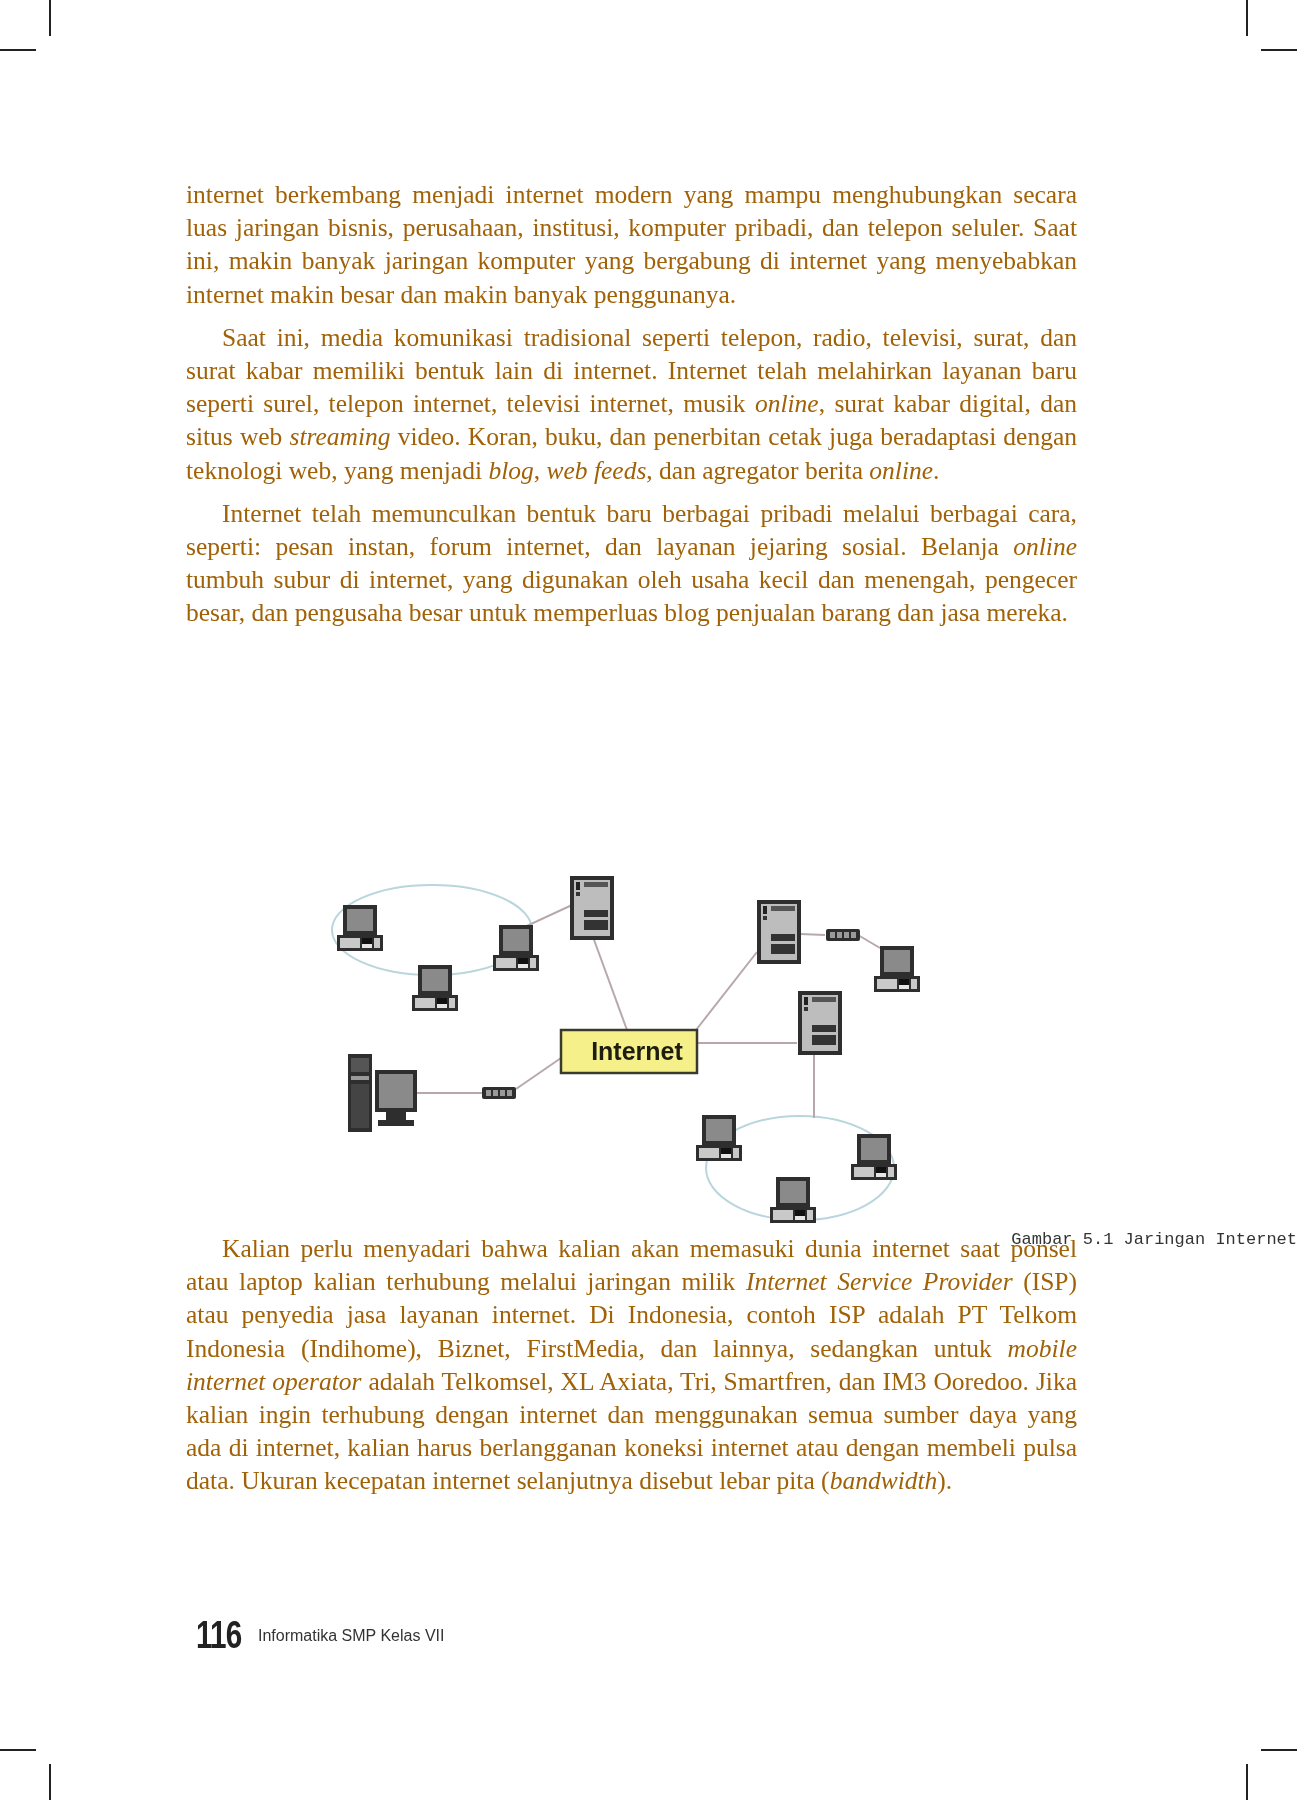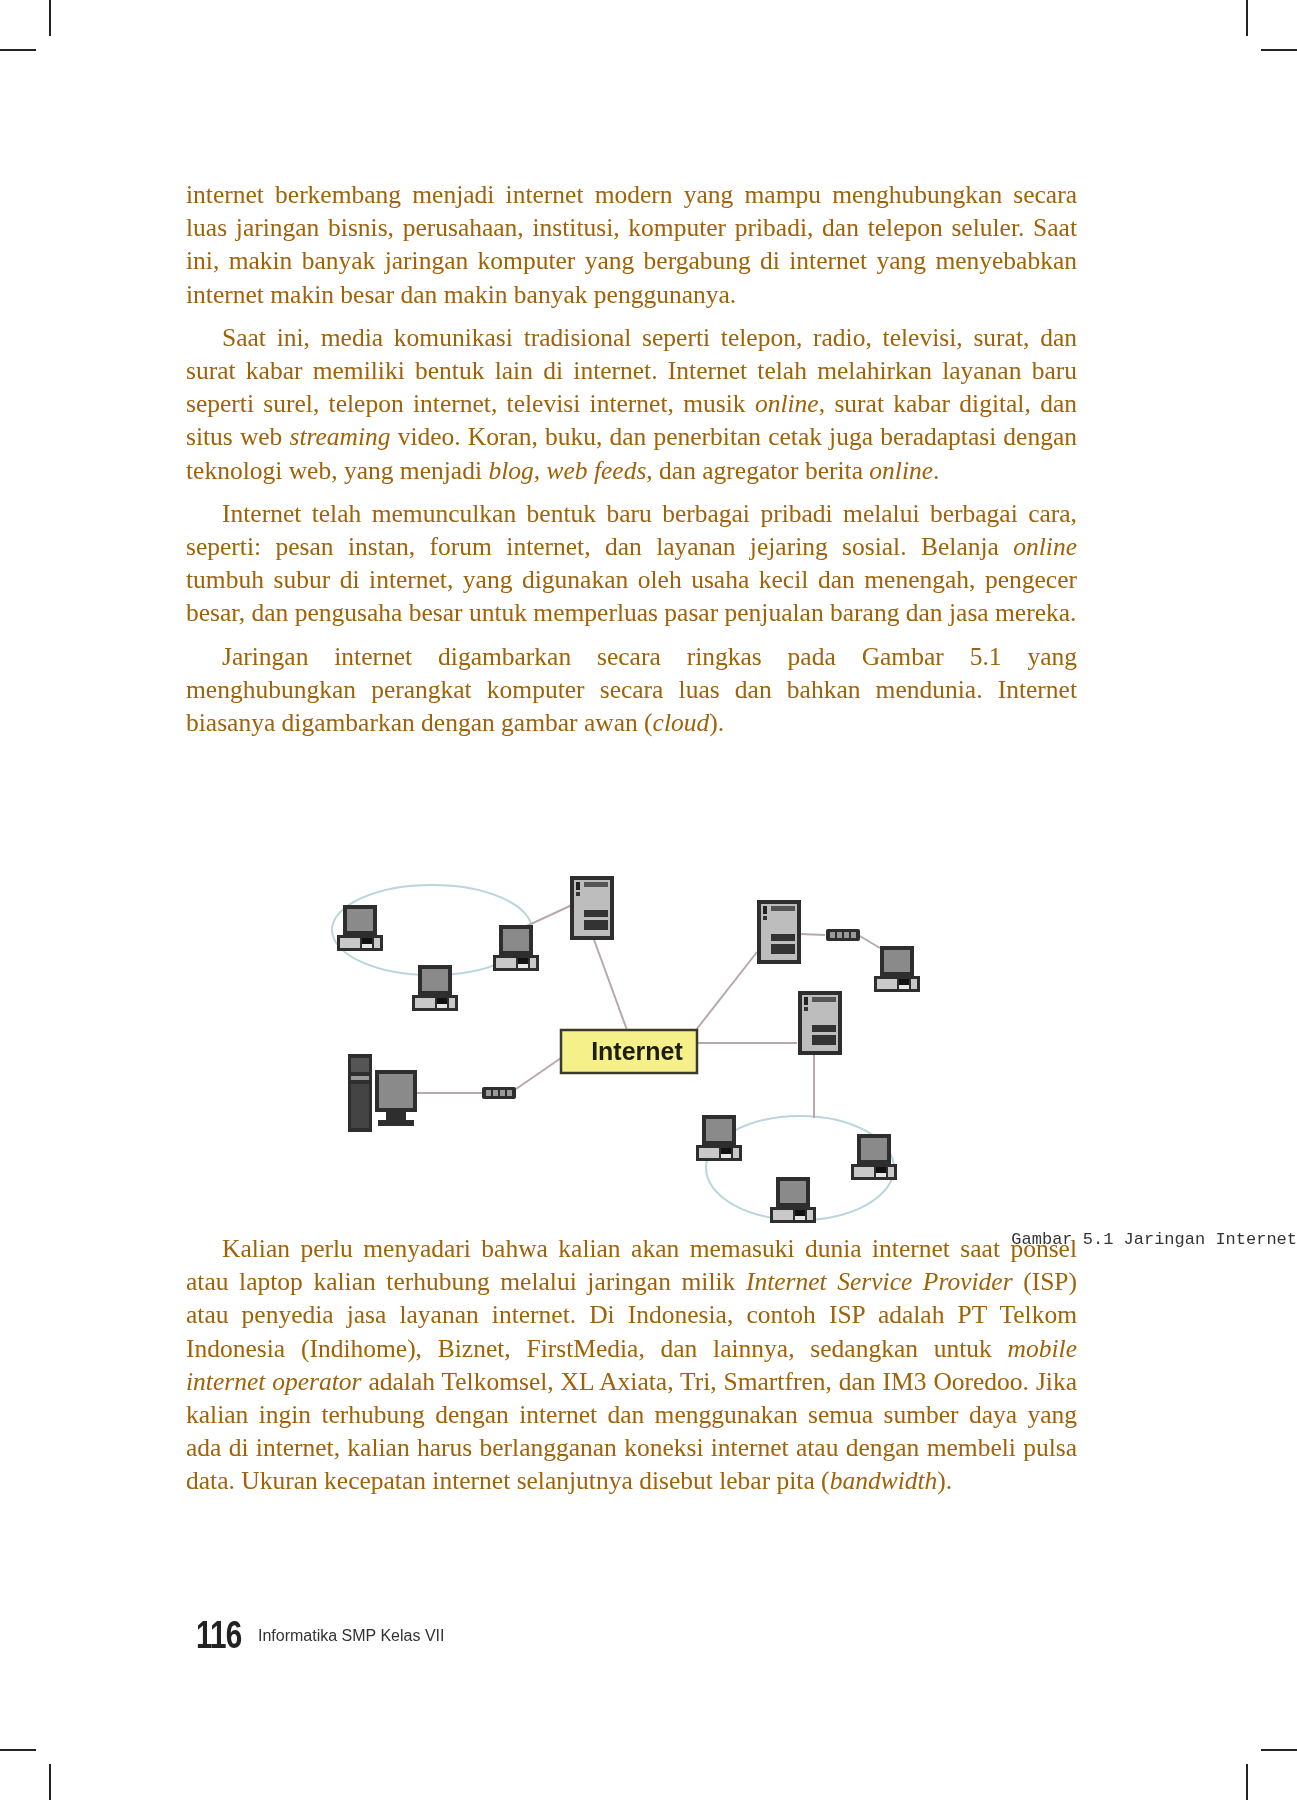--- a/index.html
+++ b/index.html
@@ -38,22 +38,21 @@
 <div class="crop" style="left:1246px;top:0;width:2px;height:36px;"></div>
 <div class="crop" style="left:1261px;top:49px;width:36px;height:2px;"></div>
 <div class="crop" style="left:0;top:1749px;width:36px;height:2px;"></div>
 <div class="crop" style="left:49px;top:1764px;width:2px;height:36px;"></div>
 <div class="crop" style="left:1261px;top:1749px;width:36px;height:2px;"></div>
 <div class="crop" style="left:1246px;top:1764px;width:2px;height:36px;"></div>
 
 <div class="text-col" id="col-top">
     <p class="para"><span>internet berkembang menjadi internet modern yang mampu menghubungkan secara luas jaringan bisnis, perusahaan, institusi, komputer pribadi, dan telepon seluler. Saat ini,  makin banyak jaringan komputer yang bergabung di internet yang menyebabkan internet  makin besar dan makin banyak penggunanya.</span></p>
     <p class="para indent"><span>Saat ini, media komunikasi tradisional seperti telepon, radio, televisi, surat, dan surat kabar memiliki bentuk lain di internet. Internet telah melahirkan layanan baru seperti surel, telepon internet, televisi internet, musik </span><i>online</i><span>, surat kabar digital, dan situs web </span><i>streaming</i><span> video. Koran, buku, dan penerbitan cetak juga beradaptasi dengan teknologi web, yang menjadi </span><i>blog</i><span>, </span><i>web feeds</i><span>, dan agregator berita </span><i>online</i><span>.</span></p>
-    <p class="para indent"><span>Internet telah memunculkan bentuk baru berbagai pribadi melalui berbagai cara, seperti: pesan instan, forum internet, dan layanan jejaring sosial. Belanja </span><i>online</i><span> tumbuh subur di internet, yang digunakan oleh usaha kecil dan menengah, pengecer besar, dan pengusaha besar untuk memperluas pasar penjualan  barang dan jasa mereka.</span></p>
-    <p class="para indent"><span>Jaringan internet digambarkan secara ringkas pada Gambar 5.1 yang menghubungkan perangkat komputer secara luas dan bahkan mendunia. Internet biasanya digambarkan dengan gambar awan (</span><i>cloud</i><span>).</span></p>
+    <p class="para indent"><span>Internet telah memunculkan bentuk baru berbagai pribadi melalui berbagai cara, seperti: pesan instan, forum internet, dan layanan jejaring sosial. Belanja </span><i>online</i><span> tumbuh subur di internet, yang digunakan oleh usaha kecil dan menengah, pengecer besar, dan pengusaha besar untuk memperluas blog penjualan  barang dan jasa mereka.</span></p>
   </div>
 
 <div class="figure">
   <svg width="620" height="360" viewBox="320 870 620 360" xmlns="http://www.w3.org/2000/svg">
     <defs>
       <g id="pc">
         <rect x="0" y="0" width="34" height="30" fill="#2e2e2e"></rect>
         <rect x="4" y="4" width="26" height="22" fill="#8a8a8a"></rect>
         <rect x="-6" y="30" width="46" height="16" fill="#2e2e2e"></rect>
         <rect x="-3" y="33" width="20" height="10" fill="#c9c9c9"></rect>

